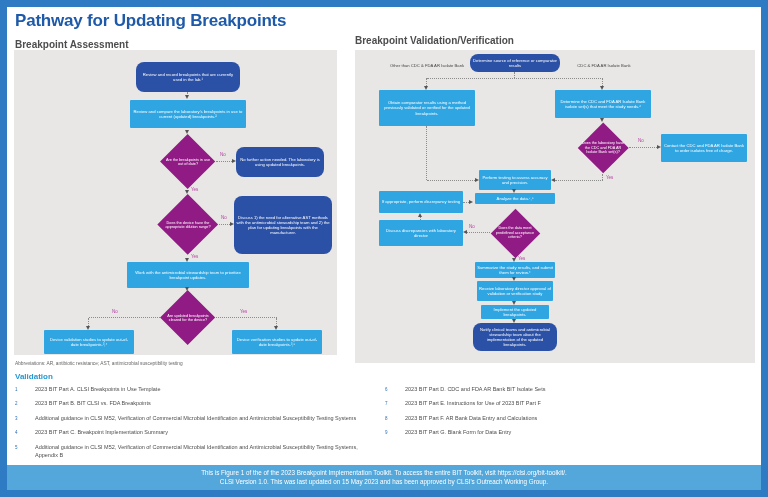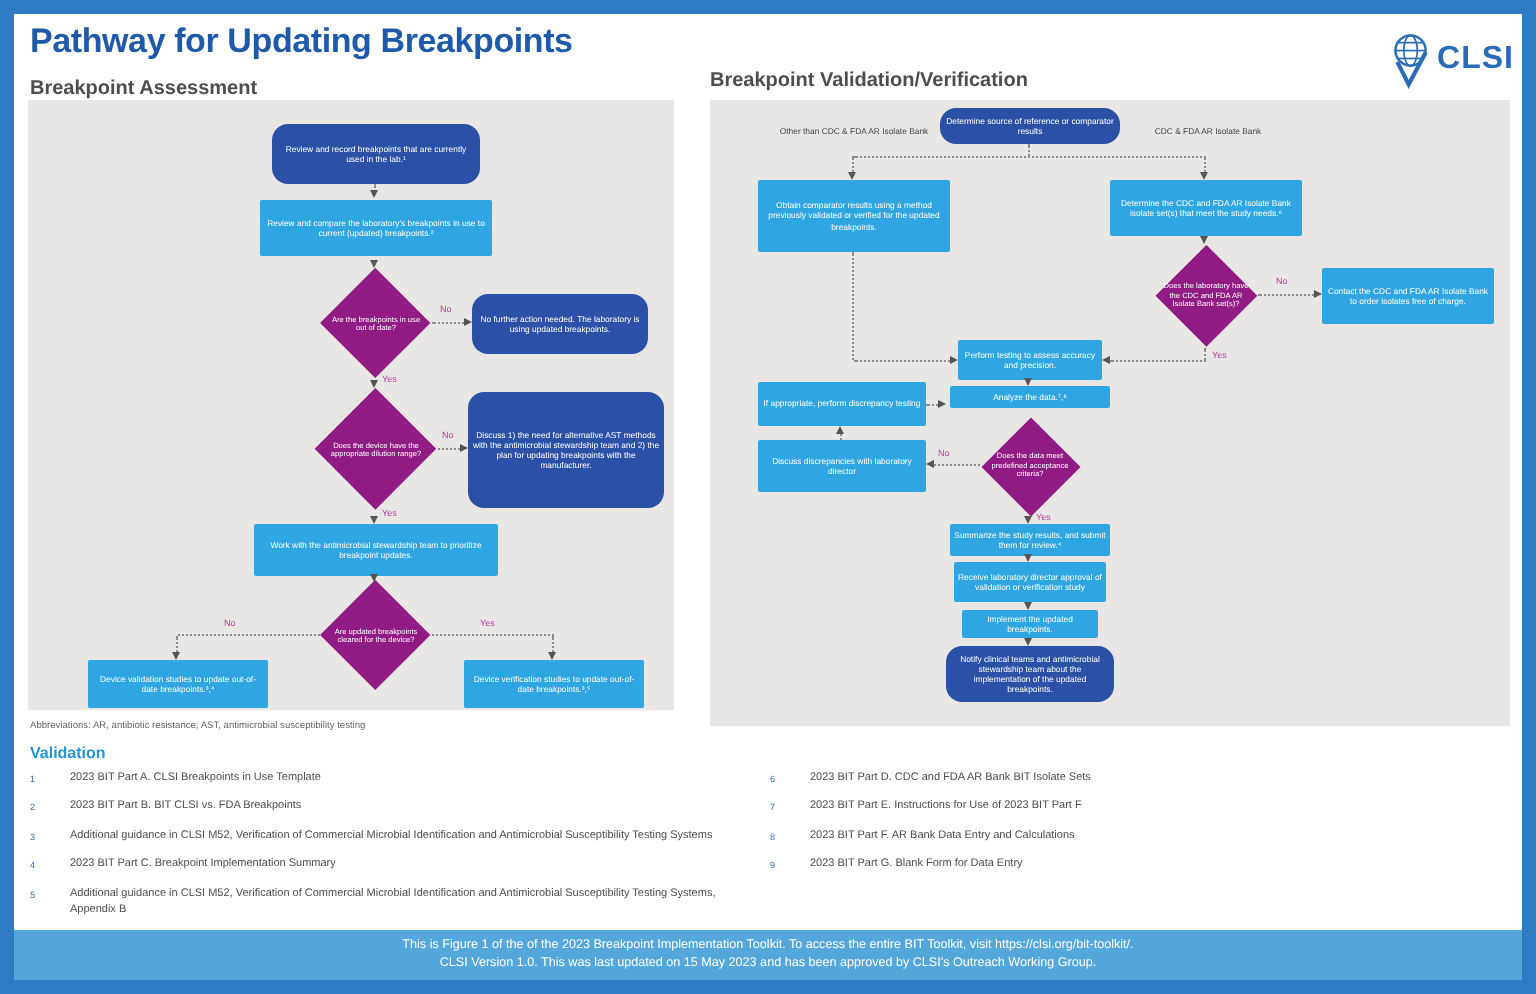--- a/index.html
+++ b/index.html
@@ -39,31 +39,20 @@
   .logo{position:absolute;left:686px;top:6px;width:64px;height:34px;display:flex;align-items:center;}
   .logo .clsi{font-size:16px;font-weight:bold;color:#2b6cb8;letter-spacing:0.5px;margin-left:1px;}
 </style>
 </head>
 <body>
 
 <div class="page">
 
   <div class="title">Pathway for Updating Breakpoints</div>
 
-  <div class="logo">
-    <svg width="26" height="30" viewBox="0 0 26 30">
-      <circle cx="13" cy="10" r="8" fill="none" stroke="#2b6cb8" stroke-width="1.3"></circle>
-      <ellipse cx="13" cy="10" rx="3.6" ry="8" fill="none" stroke="#2b6cb8" stroke-width="0.9"></ellipse>
-      <line x1="5.2" y1="10" x2="20.8" y2="10" stroke="#2b6cb8" stroke-width="0.9"></line>
-      <line x1="6.6" y1="5.8" x2="19.4" y2="5.8" stroke="#2b6cb8" stroke-width="0.9"></line>
-      <line x1="6.6" y1="14.2" x2="19.4" y2="14.2" stroke="#2b6cb8" stroke-width="0.9"></line>
-      <path d="M6 16 L12 28 L21 11" fill="none" stroke="#2b6cb8" stroke-width="2.2"></path>
-    </svg>
-    <span class="clsi">CLSI</span>
-  </div>
 
   <div class="sect" style="left:8px;top:32px">Breakpoint Assessment</div>
   <div class="sect" style="left:348px;top:28px">Breakpoint Validation/Verification</div>
 
   <div class="panel" style="left:7px;top:43px;width:323px;height:305px">
 
     <div class="n blue" style="left:122px;top:12px;width:104px;height:30px">Review and record breakpoints that are currently used in the lab.¹</div>
     <div class="vl" style="left:173px;top:42px;height:4px"></div>
     <div class="ah d" style="left:171px;top:45px"></div>
 

